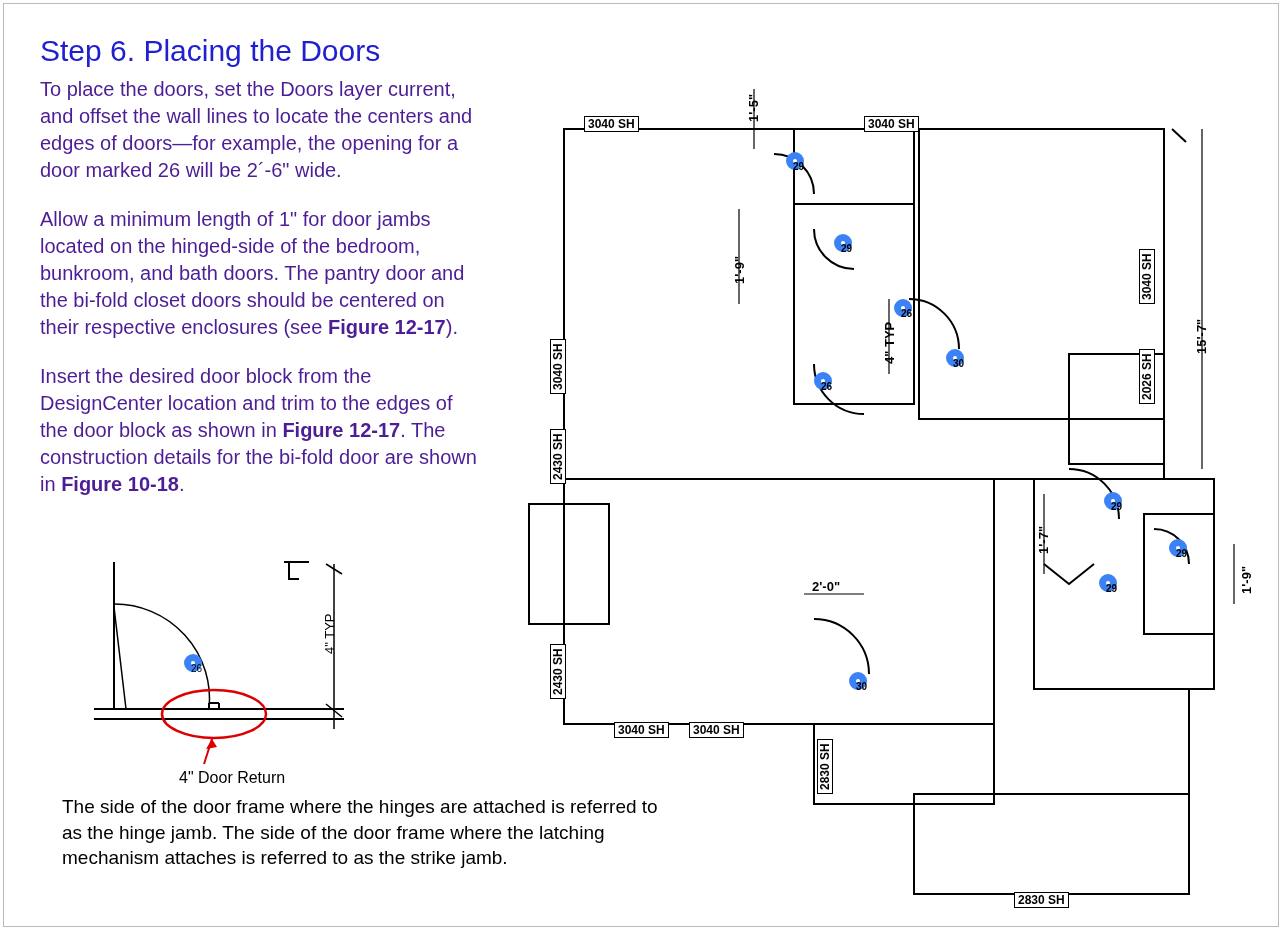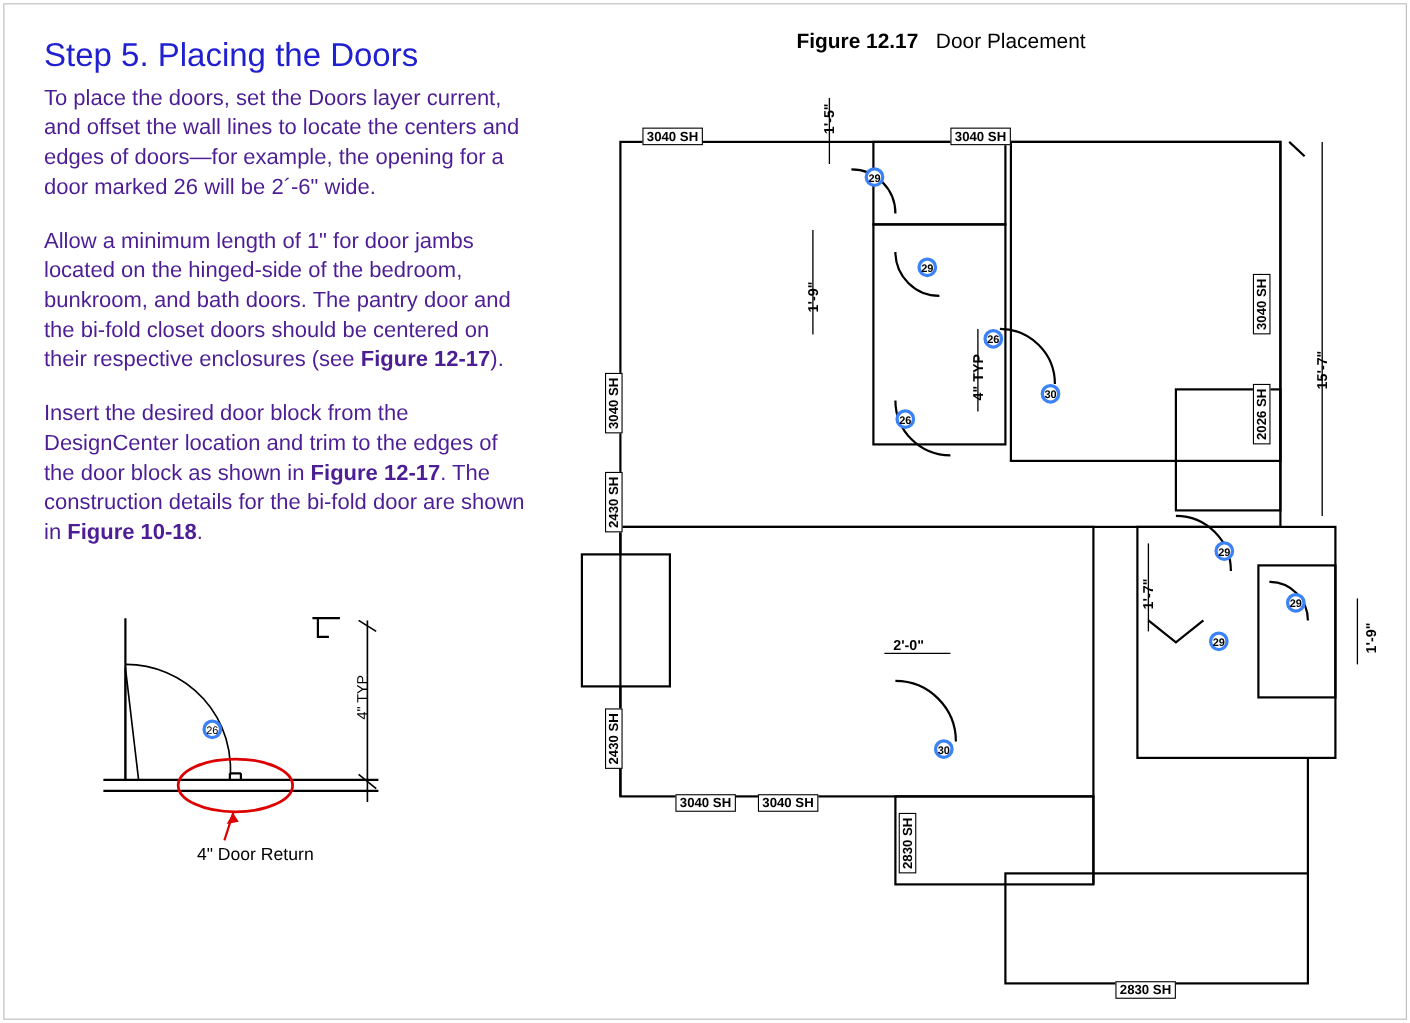--- a/index.html
+++ b/index.html
@@ -90,52 +90,49 @@
       white-space: nowrap;
     }
     .dimtxt.v {
       transform: rotate(-90deg);
       transform-origin: left top;
     }
     .dtag {
       position: absolute;
       width: 18px;
       height: 18px;
-      border: 3px solid #3b82f6;
+      border: 7px solid #3b82f6;
       border-radius: 50%;
       font-size: 10px;
-      text-align: center;
+      text-align: right;
       line-height: 16px;
       background: #fff;
     }
     .door-return-label {
       position: absolute;
       font-size: 16px;
     }
   </style>
 </head>
 <body>
 
 <div class="page">
 
-  <h1 class="heading">Step 5. Placing the Doors</h1>
+  <h1 class="heading">Step 6. Placing the Doors</h1>
 
   <p class="body-text">To place the doors, set the Doors layer current, and offset the wall lines to locate the centers and edges of doors—for example, the opening for a door marked 26 will be 2´-6" wide.</p>
 
   <p class="body-text">
     <span>Allow a minimum length of 1" for door jambs located on the hinged-side of the bedroom, bunkroom, and bath doors. The pantry door and the bi-fold closet doors should be centered on their respective enclosures (see </span><b>Figure 12-17</b><span>).</span>
   </p>
 
   <p class="body-text">
     <span>Insert the desired door block from the DesignCenter location and trim to the edges of the door block as shown in </span><b>Figure 12-17</b><span>. The construction details for the bi-fold door are shown in </span><b>Figure 10-18</b><span>.</span>
   </p>
 
-  <div class="figure-caption">
-    <span class="fig-bold">Figure 12.17</span>&nbsp;&nbsp;&nbsp;<span>Door Placement</span>
-  </div>
 
   <div class="detail-fig">
     <svg width="280" height="230" viewBox="0 0 280 230">
 
       <line x1="10" y1="150" x2="260" y2="150" stroke="#000" stroke-width="2"></line>
       <line x1="10" y1="160" x2="260" y2="160" stroke="#000" stroke-width="2"></line>
 
       <line x1="250" y1="5" x2="250" y2="170" stroke="#000" stroke-width="1.5"></line>
       <line x1="242" y1="5" x2="258" y2="15" stroke="#000" stroke-width="1.5"></line>
       <line x1="242" y1="145" x2="258" y2="158" stroke="#000" stroke-width="1.5"></line>
@@ -156,20 +153,21 @@
 
       <line x1="128" y1="180" x2="120" y2="205" stroke="#d00" stroke-width="2"></line>
       <polygon points="128,180 122,190 133,188" fill="#d00"></polygon>
     </svg>
     <div class="dimtxt v" style="left:238px; top:95px;">4" TYP</div>
     <div class="dtag" style="left:100px; top:95px;">26</div>
     <div class="door-return-label" style="left:95px; top:210px;">4" Door Return</div>
   </div>
 
   <div class="note-block">
+    <div class="note-text">The side of the door frame where the hinges are attached is referred to as the hinge jamb.  The side of the door frame where the latching mechanism attaches is referred to as the strike jamb.</div>
   </div>
 
   <div class="floorplan">
     <svg width="746" height="830" viewBox="0 0 746 830">
       <g stroke="#000" stroke-width="2" fill="none">
 
         <rect x="50" y="55" width="600" height="350"></rect>
 
         <rect x="405" y="55" width="245" height="290"></rect>
 

